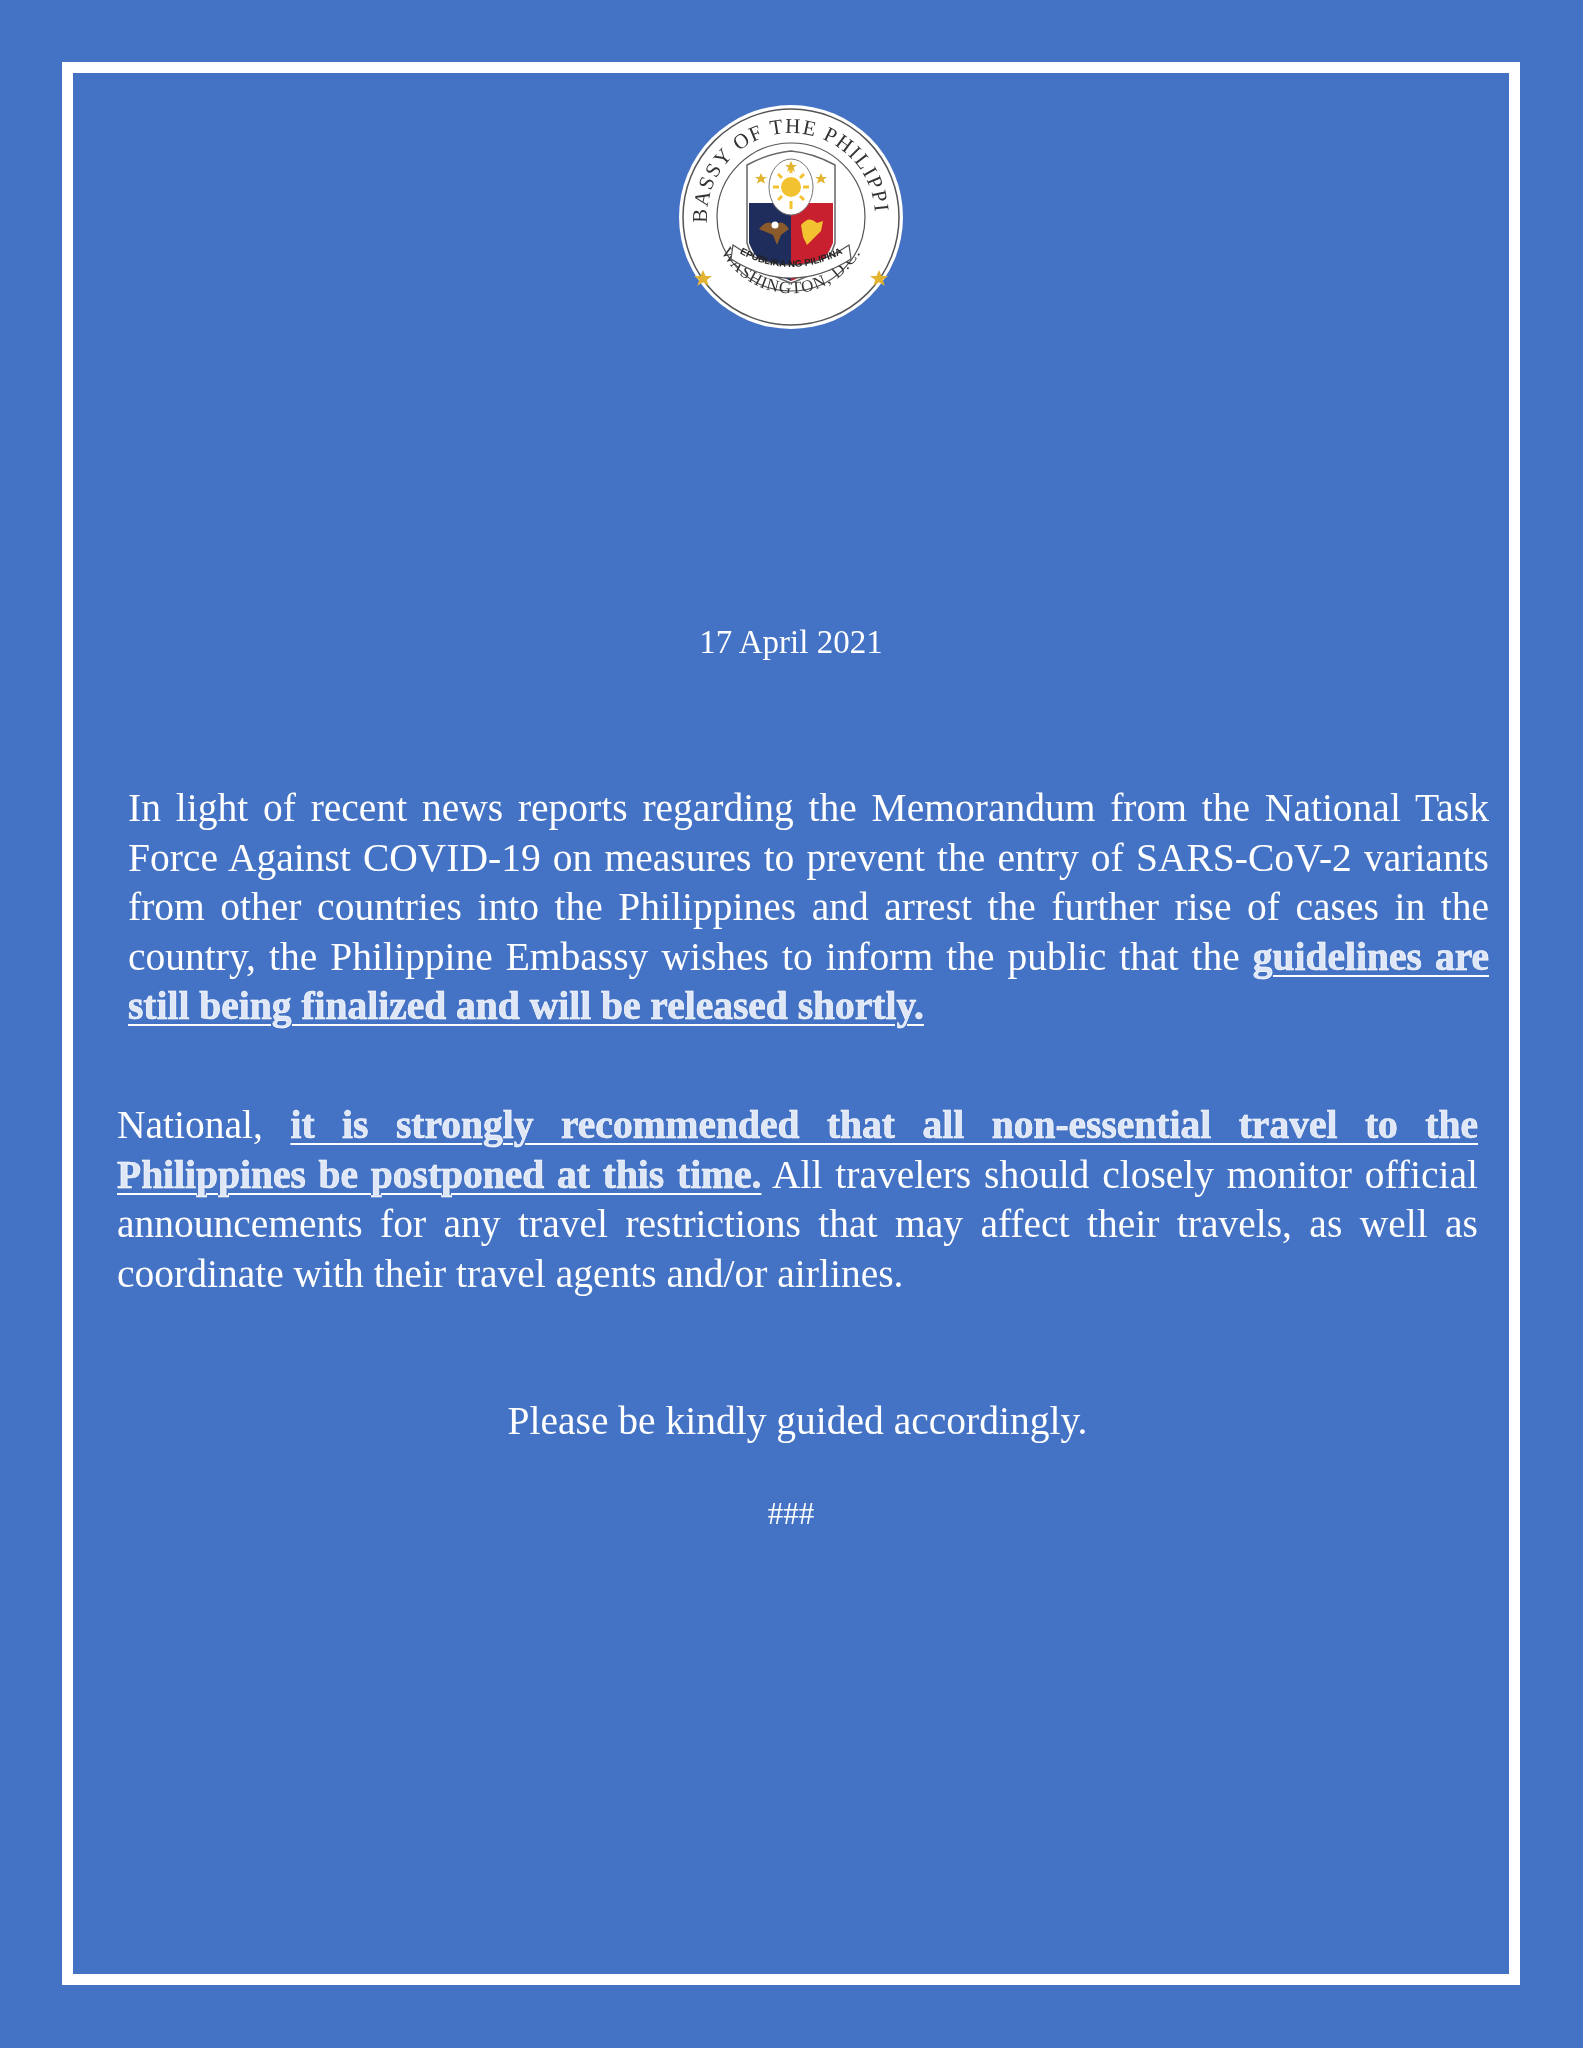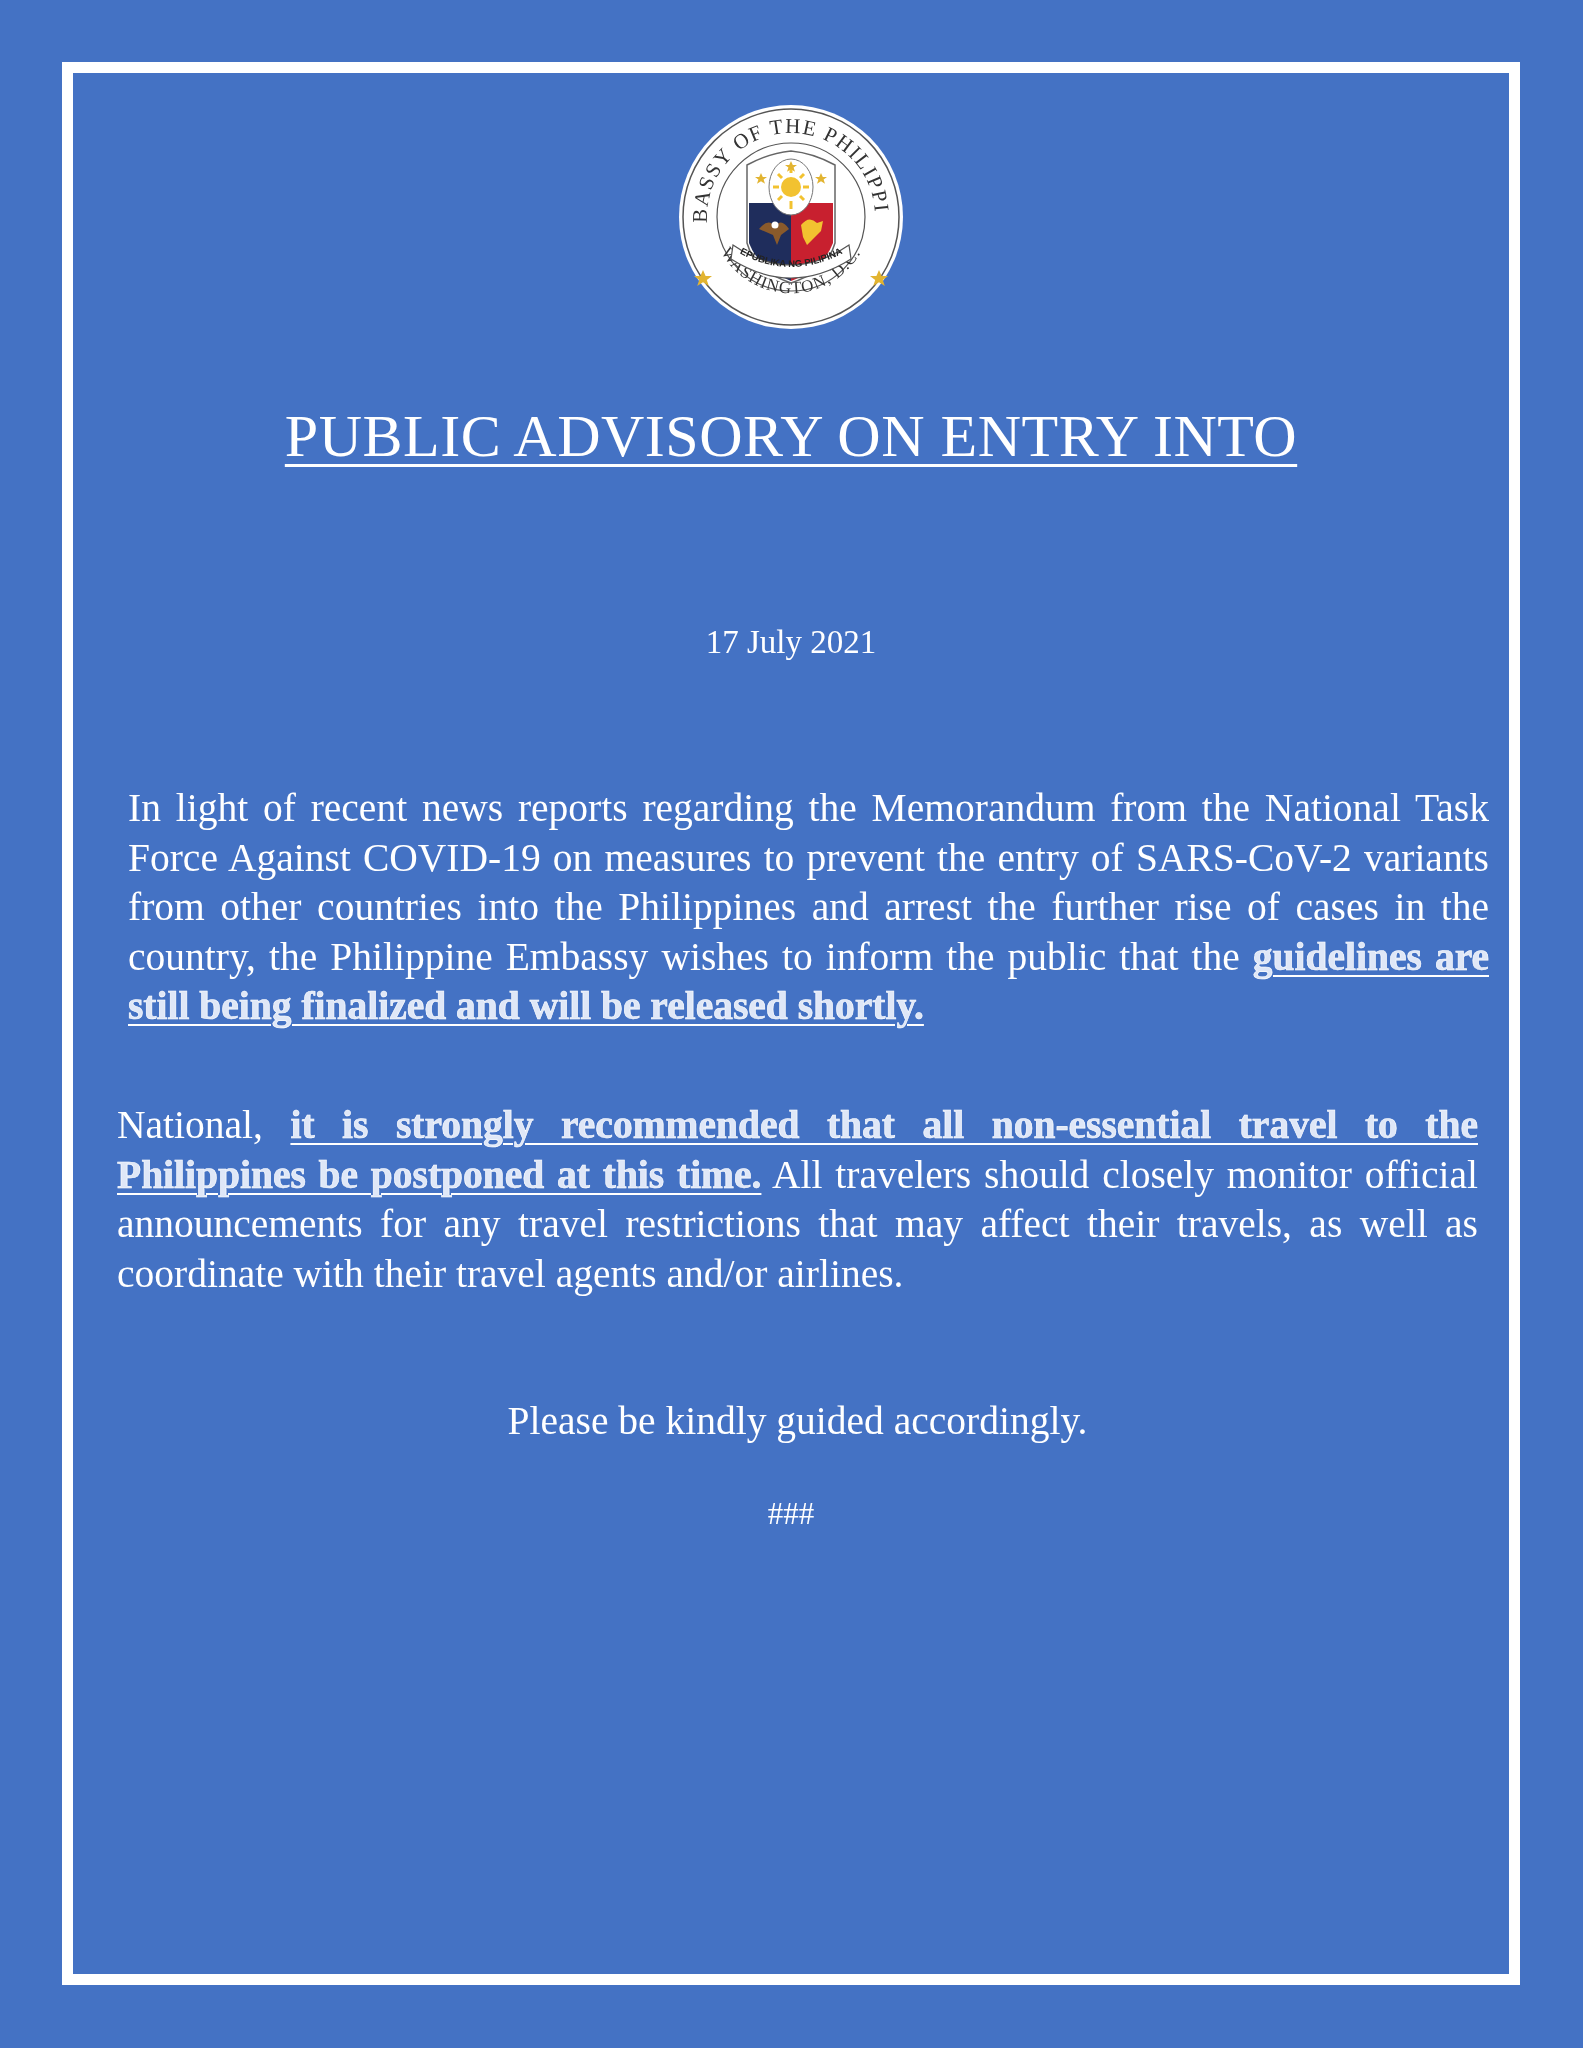--- a/index.html
+++ b/index.html
@@ -122,24 +122,24 @@
 
   <path d="M 124 122 Q 132 112 140 120 L 146 118 L 144 128 L 136 136 L 130 142 L 126 134 Z" fill="#f2c230"></path>
 
   <path d="M 56 142 Q 114 182 172 142 L 174 156 Q 114 194 54 156 Z" fill="#ffffff" stroke="#555555" stroke-width="1.2"></path>
   <text font-family="Liberation Sans, sans-serif" font-size="9.5" font-weight="bold" fill="#222222">
     <textPath href="#ribbonPath" startOffset="50%" text-anchor="middle">REPUBLIKA NG PILIPINAS</textPath>
   </text>
 </svg>
 
 <div class="title">
-  <span>PUBLIC ADVISORY ON ENTRY INTO</span><br>
+  <br>
 </div>
 
-<div class="date">17 July 2021</div>
+<div class="date">17 April 2021</div>
 
 <p class="body-text p1"><span>In light of recent news reports regarding the Memorandum from the National Task Force Against COVID-19 on measures to prevent the entry of SARS-CoV-2 variants from other countries into the Philippines and arrest the further rise of cases in the country, the Philippine Embassy wishes to inform the public that the </span><span class="emph">guidelines are still being finalized and will be released shortly.</span></p>
 
 <p class="body-text p2"><span>National, </span><span class="emph">it is strongly recommended that all non-essential travel to the Philippines be postponed at this time.</span><span> All travelers should closely monitor official announcements for any travel restrictions that may affect their travels, as well as coordinate with their travel agents and/or airlines.</span></p>
 
 <p class="body-text p3">Please be kindly guided accordingly.</p>
 
 <div class="endmark">###</div>
 
 </body></html>

